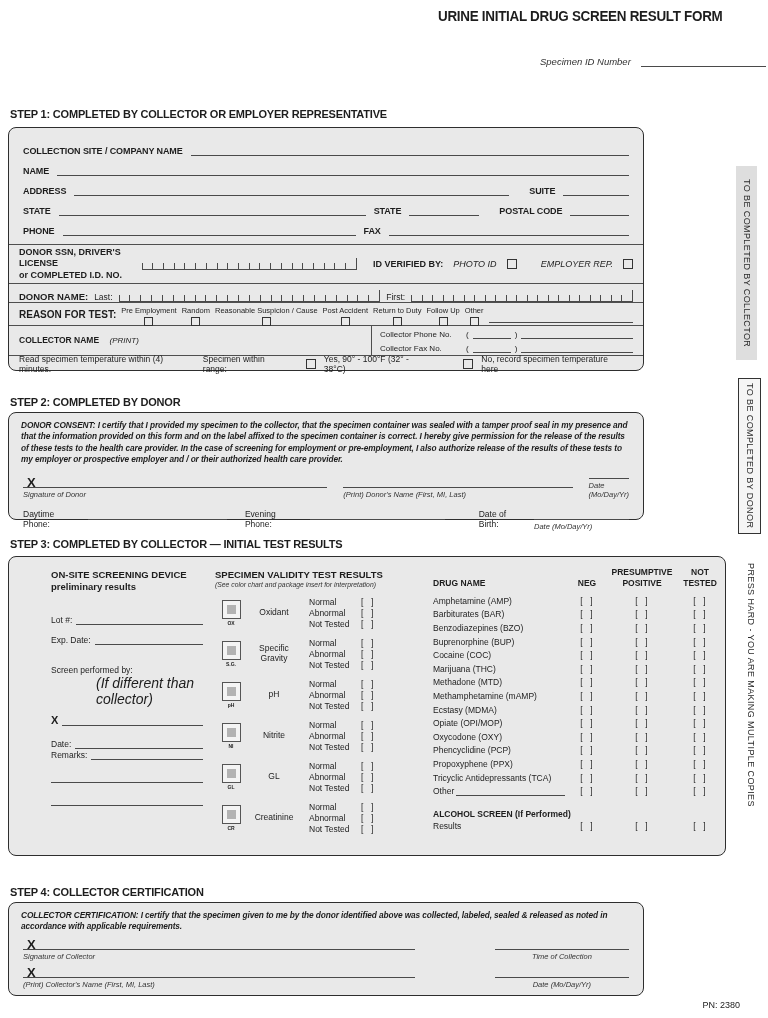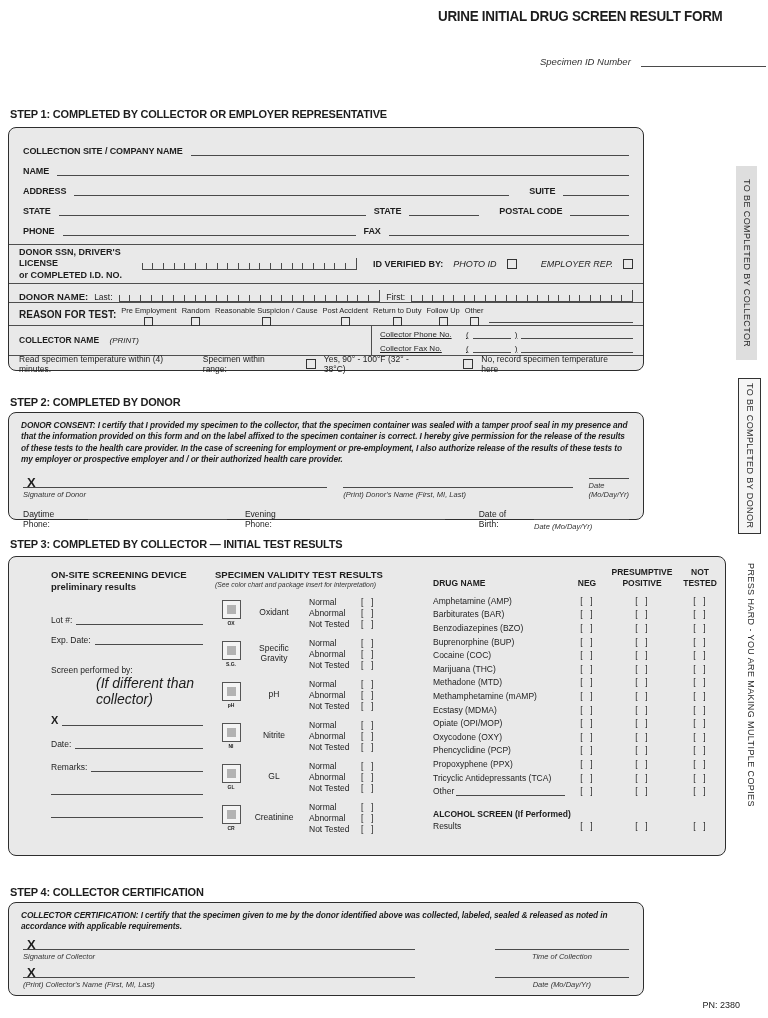--- a/index.html
+++ b/index.html
@@ -28,21 +28,21 @@
   .comb-cell{flex:1;height:6px;border-left:1px solid #4a4a4a;}
   .cb{width:8px;height:8px;border:1.1px solid #333;background:transparent;display:inline-block;flex:none;}
   .sec-ssn{display:flex;align-items:center;padding:2px 10px;height:34px;gap:10px;}
   .ssn-label{font-size:9px;font-weight:bold;line-height:1.25;}
   .sec-name{display:flex;align-items:flex-end;padding:0 10px;height:18px;gap:6px;}
   .sm{font-size:8.5px;}
   .sec-reason{display:flex;align-items:flex-start;padding:3px 10px 0 10px;height:19px;gap:5px;}
   .opt{display:flex;flex-direction:column;align-items:center;gap:2px;font-size:7.5px;white-space:nowrap;}
   .sec-collector{display:flex;height:29px;}
   .sec-collector .left{flex:1;padding:3px 0 0 10px;}
-  .sec-collector .right{width:272px;border-left:1px solid #4f4f4f;padding:2px 10px 2px 8px;display:flex;flex-direction:column;justify-content:center;gap:3px;box-sizing:border-box;text-decoration:underline;}
+  .sec-collector .right{width:272px;border-left:1px solid #4f4f4f;padding:2px 10px 2px 8px;display:flex;flex-direction:column;justify-content:center;gap:3px;box-sizing:border-box;}
   .ph-row{display:flex;align-items:flex-end;gap:4px;font-size:8px;}
   .ph-row .paren{font-size:8px;}
   .sec-temp{display:flex;align-items:center;padding:0 10px;height:16px;gap:8px;font-size:8.5px;}
   
   .vtab{position:absolute;writing-mode:vertical-rl;display:flex;align-items:center;justify-content:center;font-size:9px;letter-spacing:.4px;color:#2a2a2a;box-sizing:border-box;}
   
   .consent{padding:7px 12px 0 12px;font-size:8.3px;font-weight:bold;font-style:italic;line-height:1.38;letter-spacing:-0.1px;}
   .sigrow{display:flex;align-items:flex-end;padding:0 14px;margin-top:9px;}
   .sigcol{display:flex;flex-direction:column;}
   .sigx{font-size:13px;font-weight:bold;margin:0 0 -3px 4px;width:12px;}
@@ -329,21 +329,21 @@
     <div style="margin-top:20px;font-size:8.5px;">Screen performed by:</div>
     <div class="i" style="font-size:14px;margin-left:45px;">(If different than collector)</div>
     <div class="fitem" style="margin-top:7px;">
       <span class="b" style="font-size:11px;">X</span>
       <span class="line grow"></span>
     </div>
     <div class="fitem" style="margin-top:12px;">
       <span>Date:</span>
       <span class="line grow"></span>
     </div>
-    <div class="fitem" style="margin-top:12px;">
+    <div class="fitem" style="">
       <span>Remarks:</span>
       <span class="line grow"></span>
     </div>
     <div class="line" style="margin-top:12px;"></div>
     <div class="line" style="margin-top:12px;"></div>
   </div>
 
   <div class="col-validity">
     <div class="h">SPECIMEN VALIDITY TEST RESULTS</div>
     <div class="sh">(See color chart and package insert for interpretation)</div>

